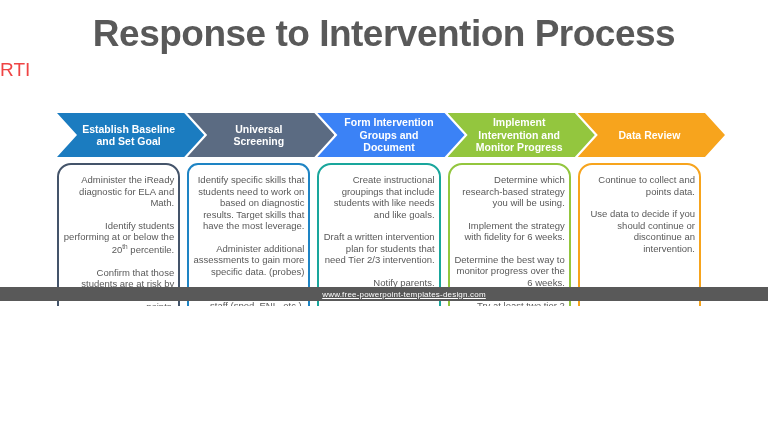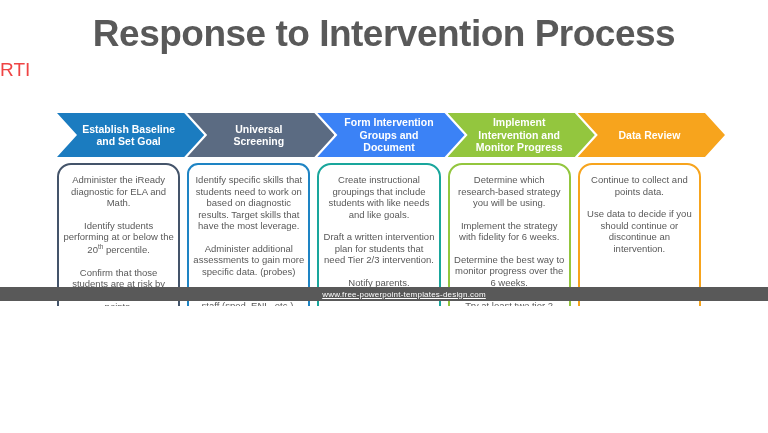--- a/index.html
+++ b/index.html
@@ -77,21 +77,21 @@
   .b1 { border-color: #44546a; }
   .b2 { border-color: #1e84c4; border-radius: 11px; }
   .b3 { border-color: #19a69c; }
   .b4 { border-color: #93c63e; }
   .b5 { border-color: #f7a41d; }
   .para {
     margin: 0 0 11px 0;
     font-size: 9.5px;
     line-height: 1.22;
     color: #595959;
-    text-align: center;
+    text-align: right;
   }
   .para sup { font-size: 6.5px; }
   .footer-bar {
     position: absolute;
     left: 0; right: 0;
     bottom: 5px;
     height: 14px;
     background: #595959;
     display: flex;
     align-items: center;

